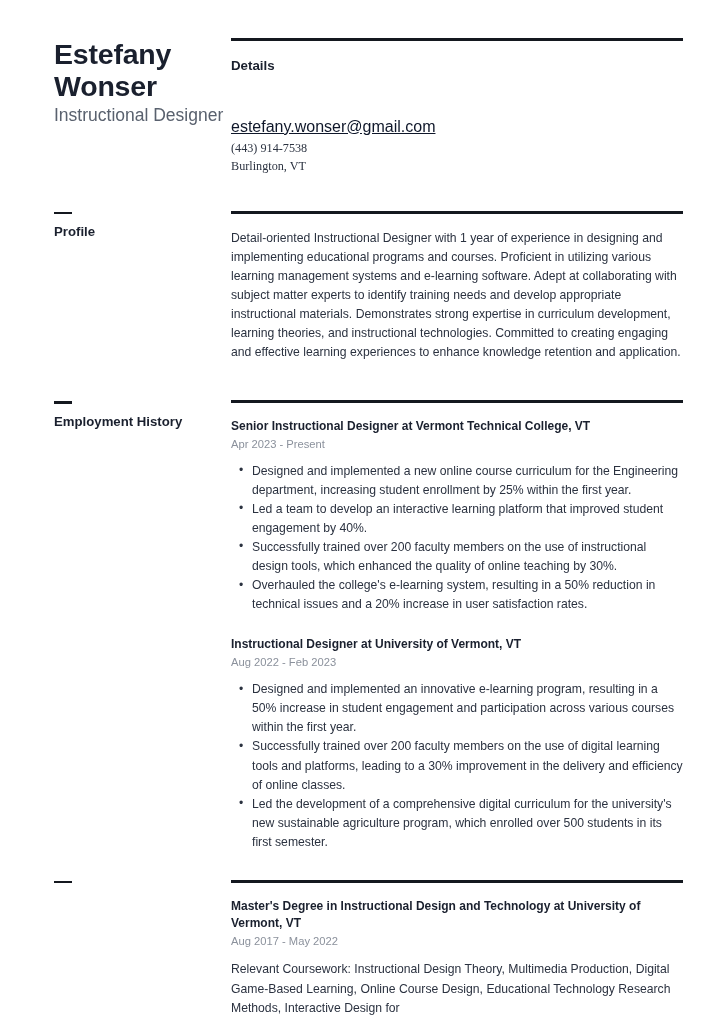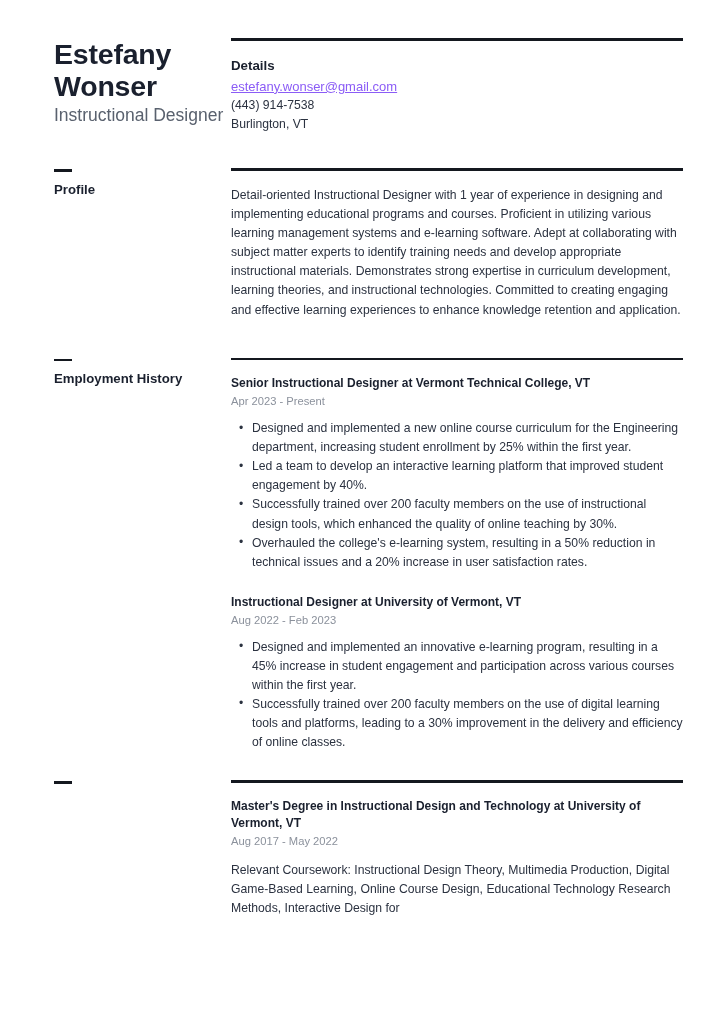--- a/index.html
+++ b/index.html
@@ -81,29 +81,31 @@
     font-weight: bold;
     color: #1a202e;
     margin: 0 0 2px 0;
     line-height: 1.35;
   }
 
   .details-line {
     font-size: 12.2px;
     line-height: 1.52;
     color: #2b3240;
+    font-family: Liberation Serif, serif;
   }
 
   .details-link {
-    font-size: 13px;
+    font-size: 16px;
     line-height: 1.52;
-    color: #8b5cf6;
+    color: #0f172a;
     text-decoration: underline;
     display: inline-block;
     cursor: pointer;
+    margin-top: 38px;
   }
 
   
   .section-label-wrap {
     padding-top: 1px;
   }
   .label-dash {
     width: 18px;
     height: 2.4px;
     background: #14181f;
@@ -241,22 +243,23 @@
             <li>Led a team to develop an interactive learning platform that improved student engagement by 40%.</li>
             <li>Successfully trained over 200 faculty members on the use of instructional design tools, which enhanced the quality of online teaching by 30%.</li>
             <li>Overhauled the college's e-learning system, resulting in a 50% reduction in technical issues and a 20% increase in user satisfaction rates.</li>
           </ul>
         </div>
 
         <div class="entry">
           <div class="entry-title">Instructional Designer at University of Vermont, VT</div>
           <div class="entry-date">Aug 2022 - Feb 2023</div>
           <ul class="bullets">
-            <li>Designed and implemented an innovative e-learning program, resulting in a 45% increase in student engagement and participation across various courses within the first year.</li>
+            <li>Designed and implemented an innovative e-learning program, resulting in a 50% increase in student engagement and participation across various courses within the first year.</li>
             <li>Successfully trained over 200 faculty members on the use of digital learning tools and platforms, leading to a 30% improvement in the delivery and efficiency of online classes.</li>
+            <li>Led the development of a comprehensive digital curriculum for the university's new sustainable agriculture program, which enrolled over 500 students in its first semester.</li>
           </ul>
         </div>
 
       </div>
     </div>
   </div>
 
   <div class="row sec-education">
     <div class="col-left">
       <div class="section-label-wrap">

